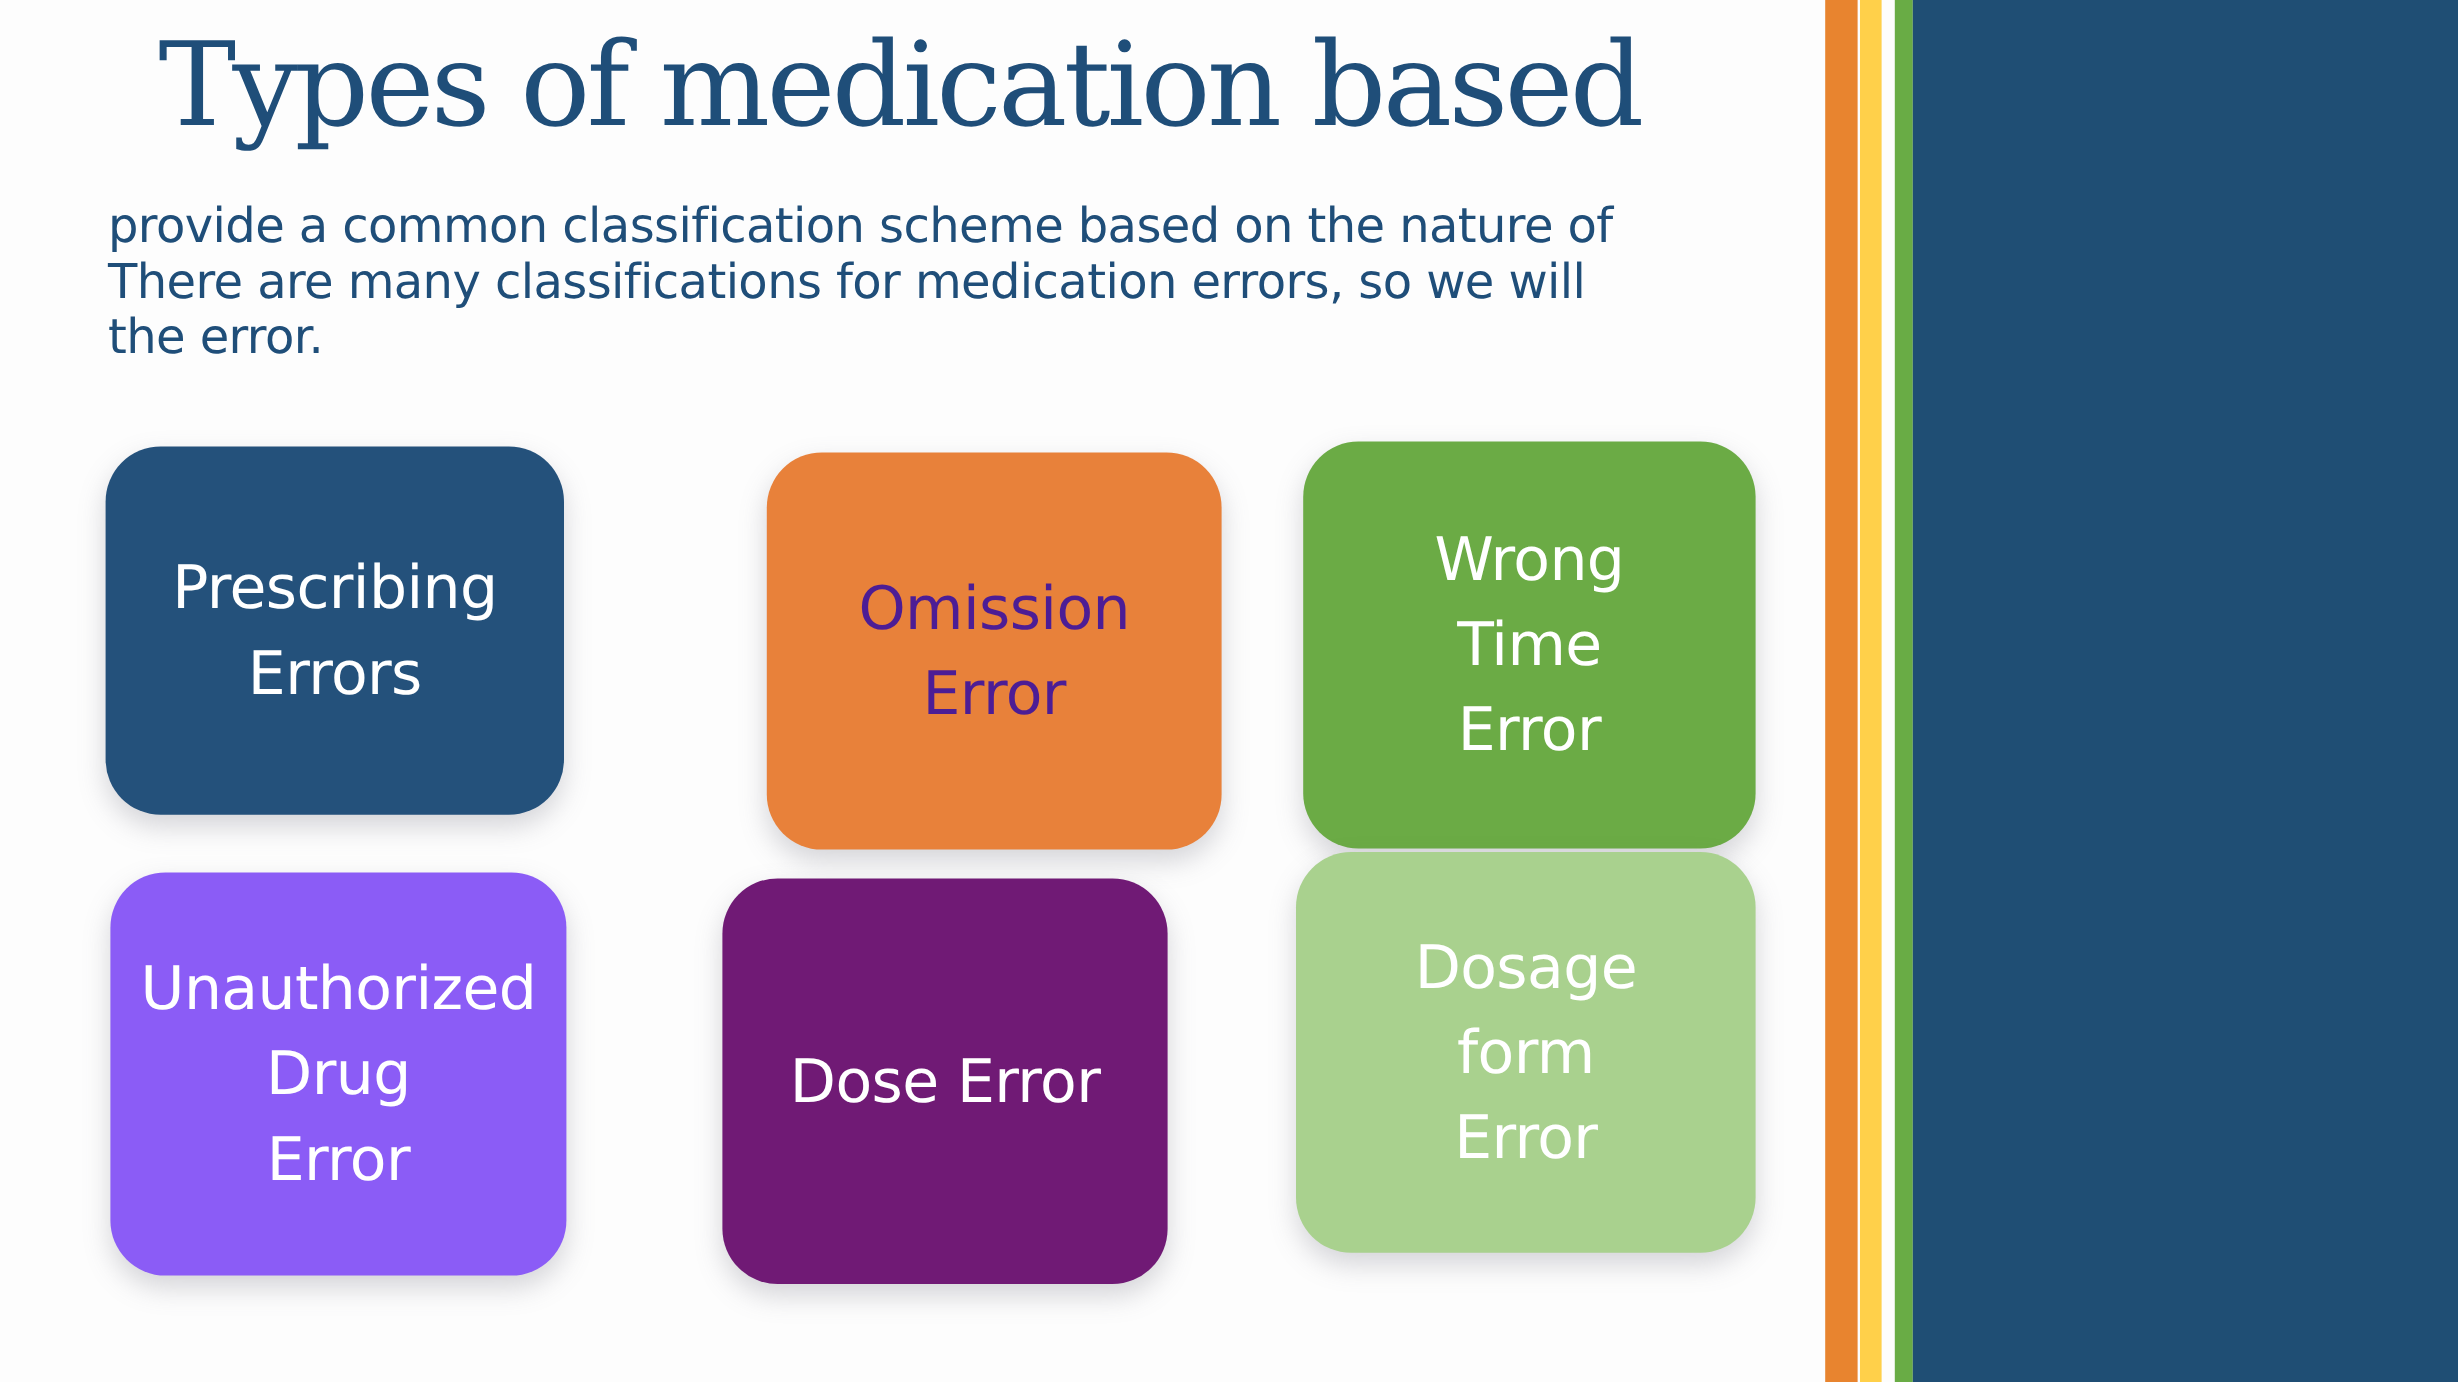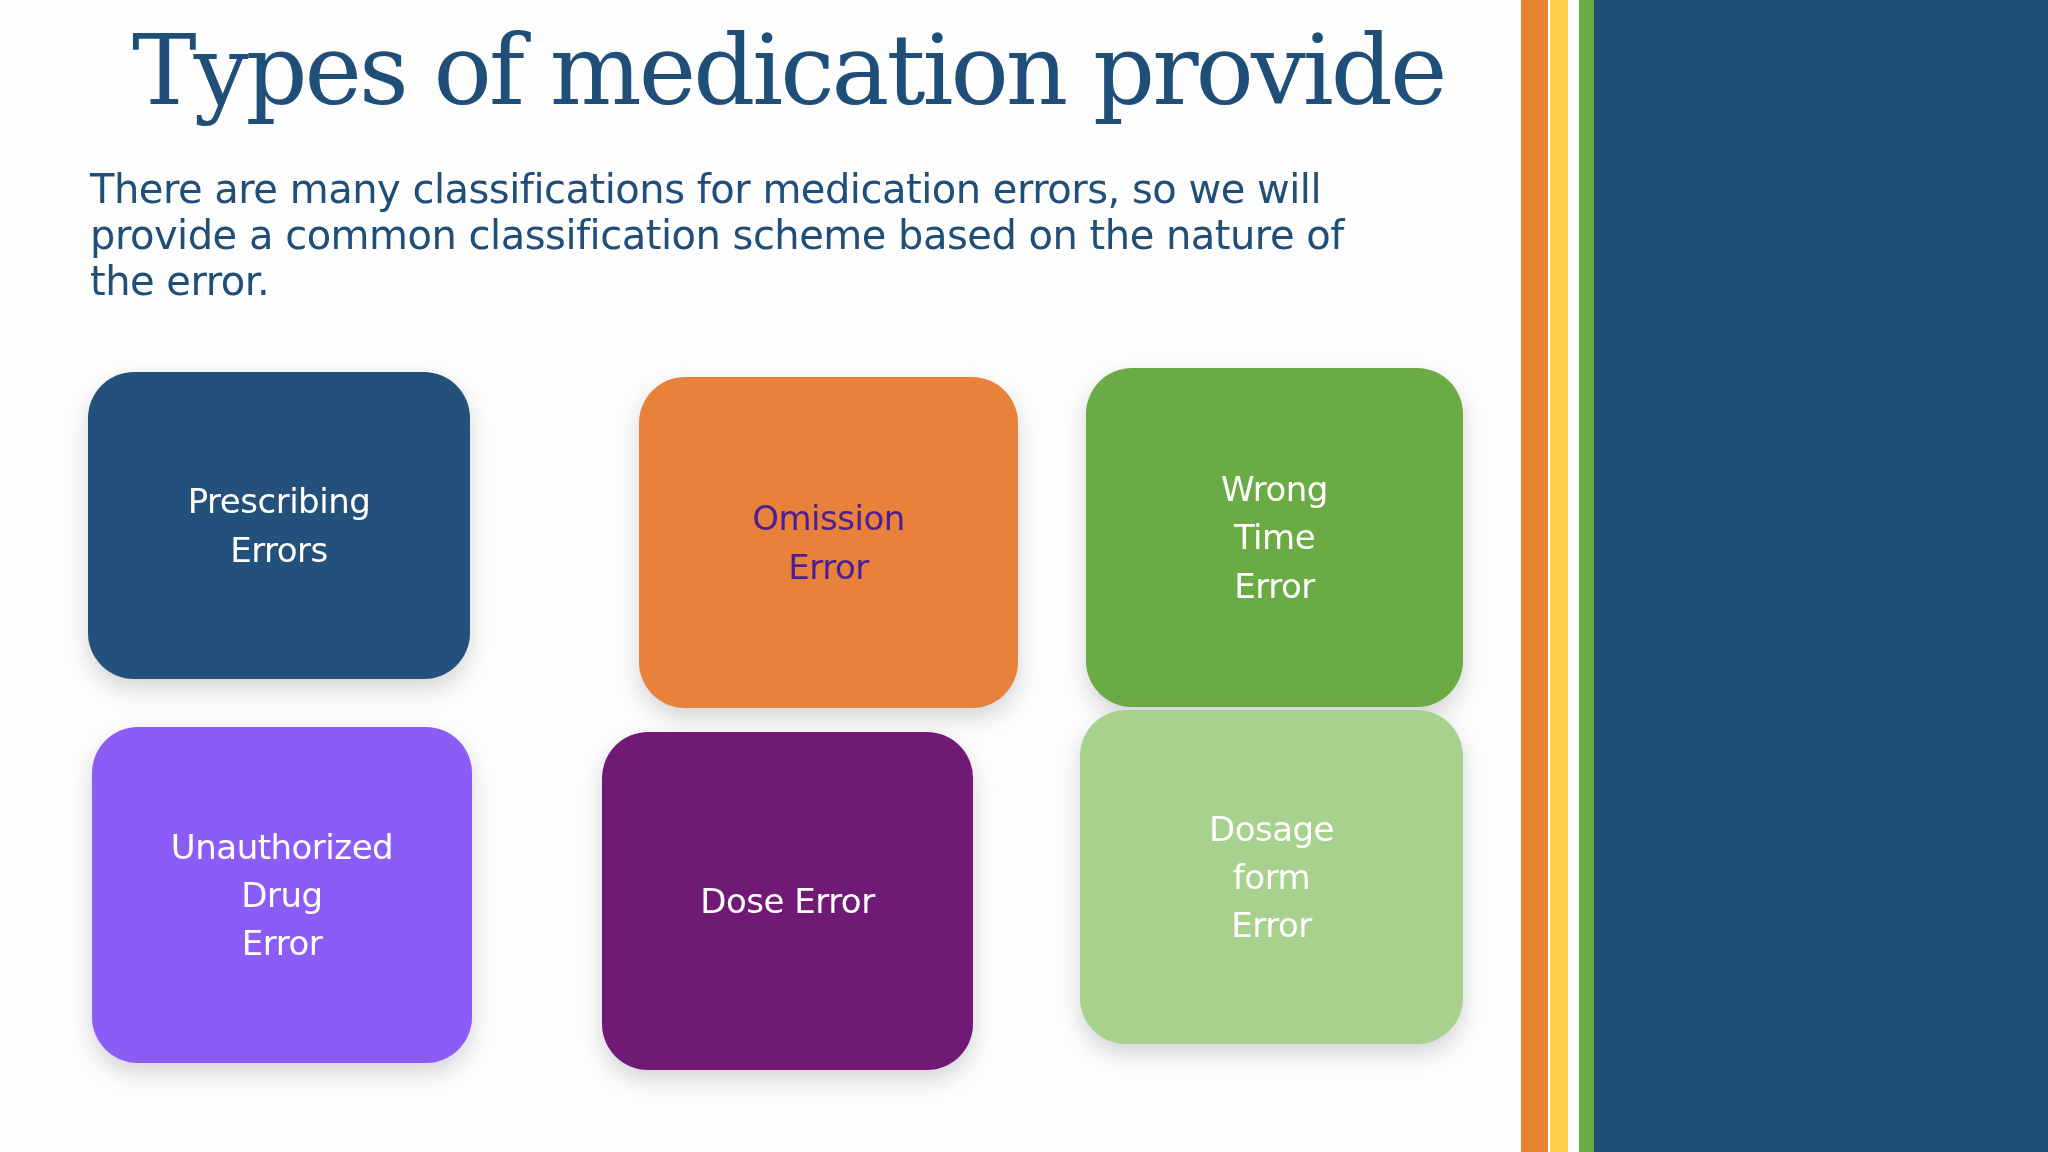--- a/index.html
+++ b/index.html
@@ -21,46 +21,46 @@
     font-size:40px;line-height:46px;letter-spacing:-0.5px;
     color:#1F4E79;
   }
   .intro .line{white-space:nowrap;}
   .card{
     position:absolute;
     border-radius:46px;
     display:flex;align-items:center;justify-content:center;
     text-align:center;
     color:#FFFFFF;
-    font-size:34px;line-height:1.42;letter-spacing:-0.5px;
+    font-size:50px;line-height:1.42;letter-spacing:-0.5px;
     white-space:pre-line;
     box-shadow:0 10px 22px rgba(110,110,125,0.28);
   }
   .c1{left:88px;  top:372px; width:382px; height:307px;}
   .c2{left:593px; top:377px; width:379px; height:331px;}
   .c3{left:1086px;top:368px; width:377px; height:339px;}
   .c4{left:92px;  top:727px; width:380px; height:336px;}
   .c5{left:602px; top:732px; width:371px; height:338px;}
   .c6{left:1080px;top:710px; width:383px; height:334px;}
   .stripe{position:absolute;top:0;height:1152px;}
   .stripe-orange{left:1521px;width:27px;}
   .stripe-yellow{left:1550px;width:18px;}
   .stripe-green{left:1579px;width:15px;}
   .side-panel{position:absolute;left:1594px;top:0;width:454px;height:1152px;}
 </style>
 </head>
 <body>
 
 <div class="slide" style="background-color: rgb(253, 253, 253);">
 
-  <h1 class="slide-title" style="color: rgb(31, 78, 121);">Types of medication provide</h1>
+  <h1 class="slide-title" style="color: rgb(31, 78, 121);">Types of medication based</h1>
 
   <div class="intro" style="color: rgb(31, 78, 121);">
+    <div class="line">provide a common classification scheme based on the nature of</div>
     <div class="line">There are many classifications for medication errors, so we will</div>
-    <div class="line">provide a common classification scheme based on the nature of</div>
     <div class="line">the error.</div>
   </div>
 
   <div class="card c1" style="background-color: rgb(36, 81, 123); color: rgb(255, 255, 255);">Prescribing
 Errors</div>
   <div class="card c2" style="background-color: rgb(232, 129, 58); color: #4c1d95; margin-left: 46px;">Omission
 Error</div>
   <div class="card c3" style="background-color: rgb(107, 171, 69); color: rgb(255, 255, 255); text-align: center;">Wrong
 Time
 Error</div>

